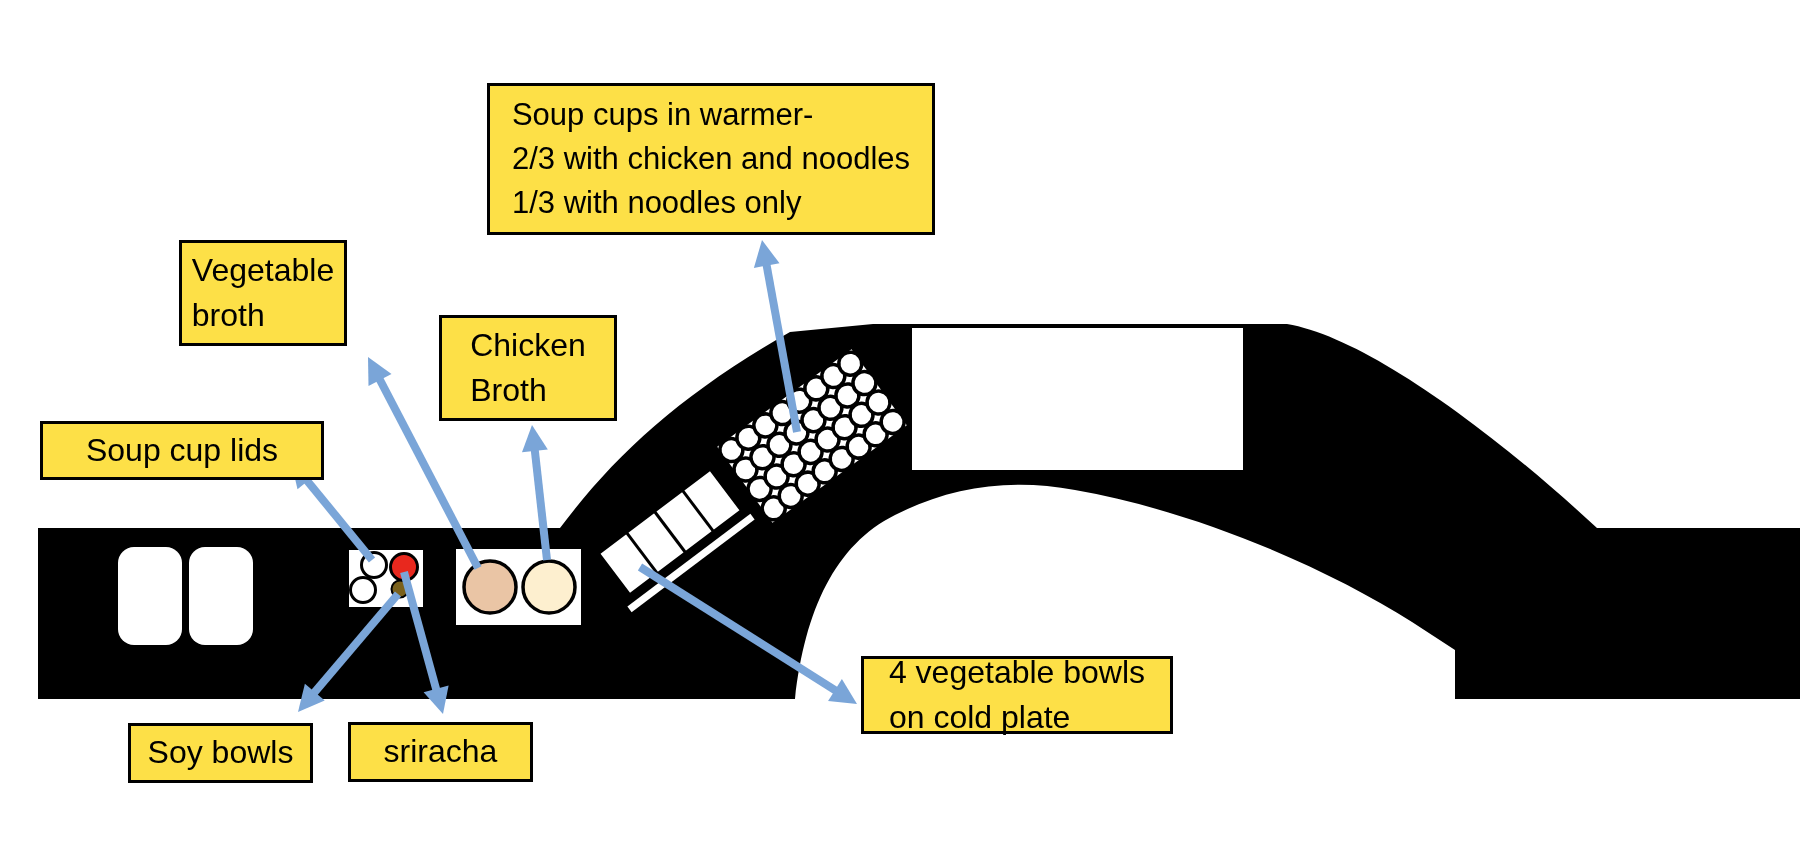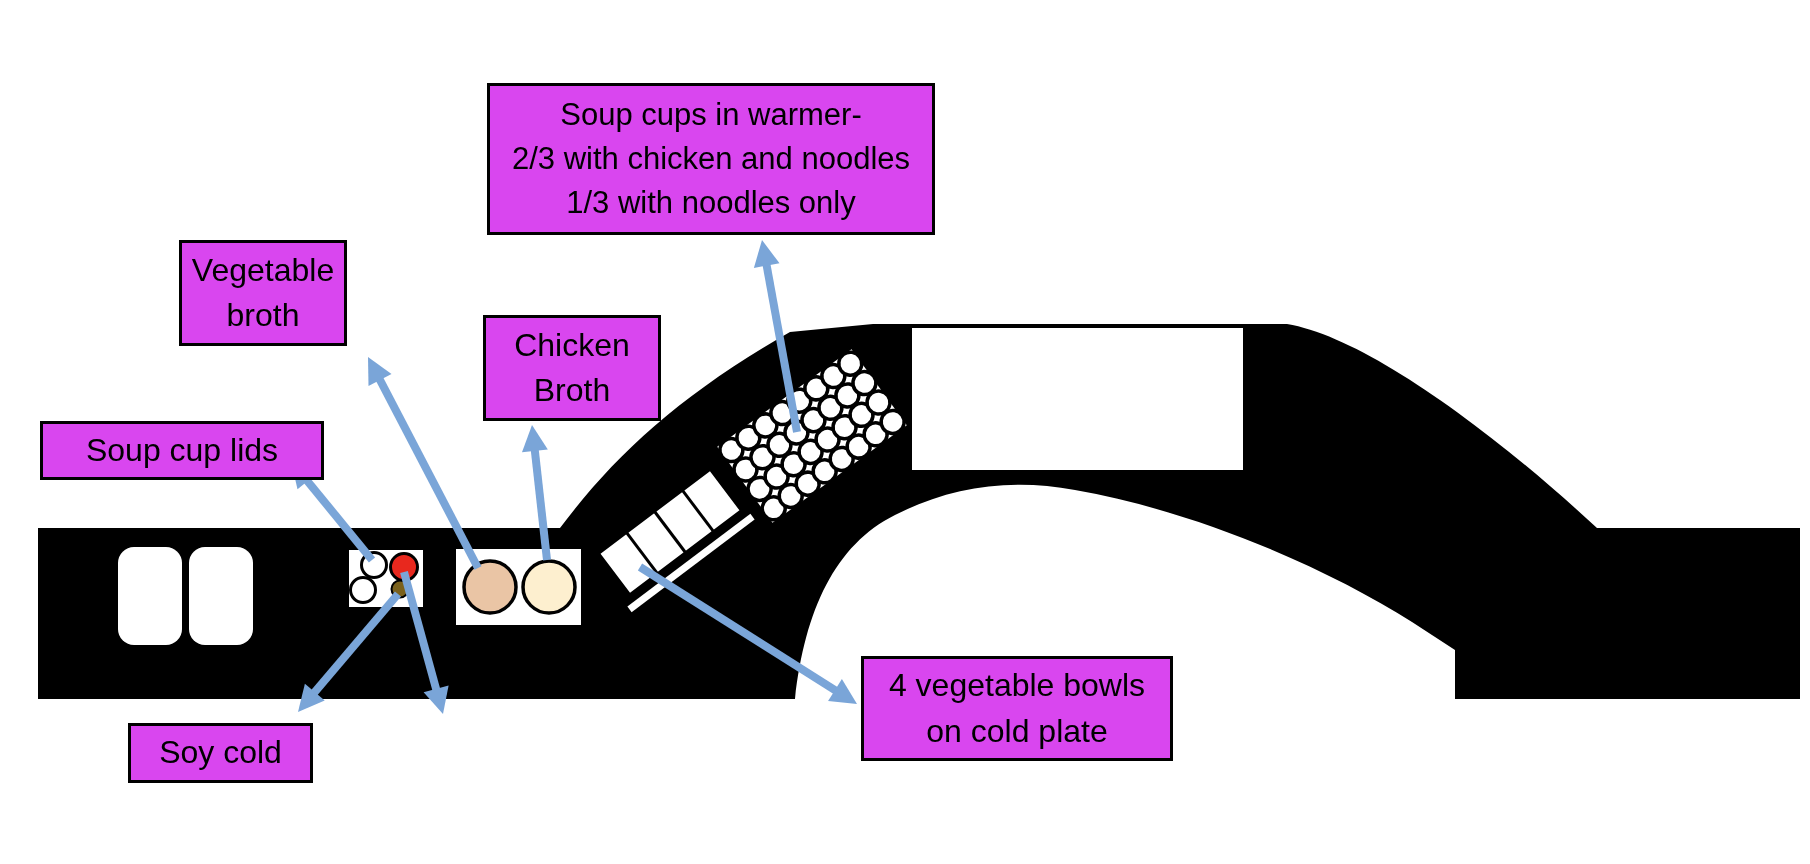--- a/index.html
+++ b/index.html
@@ -1,20 +1,20 @@
 <!DOCTYPE html>
 <html><head>
 <meta charset="utf-8">
 <style>
   html,body{margin:0;padding:0;background:#fff;}
   #canvas{position:relative;width:1810px;height:864px;background:#fff;overflow:hidden;
           font-family:"Liberation Sans",sans-serif;}
   #diagram-svg{position:absolute;left:0;top:0;}
-  .label-box{position:absolute;box-sizing:border-box;border:3px solid #000;background:#d946ef;
-             display:flex;align-items:center;justify-content:center;text-align:center;
+  .label-box{position:absolute;box-sizing:border-box;border:3px solid #000;background:#fde047;
+             display:flex;align-items:center;justify-content:center;
              white-space:pre-line;color:#000;font-size:32px;line-height:1.42;}
   .label-box.big{font-size:31px;}
 </style>
 </head>
 <body>
 
 <div id="canvas">
 
   <svg id="diagram-svg" width="1810" height="864" viewBox="0 0 1810 864">
 
@@ -124,23 +124,24 @@
     </g>
   </svg>
 
   <div class="label-box big" style="left:487px;top:83px;width:448px;height:152px;">Soup cups in warmer-
 2/3 with chicken and noodles
 1/3 with noodles only</div>
 
   <div class="label-box" style="left:179px;top:240px;width:168px;height:106px;">Vegetable
 broth</div>
 
-  <div class="label-box" style="left:439px;top:315px;width:178px;height:106px;margin-left:44px;">Chicken
+  <div class="label-box" style="left:439px;top:315px;width:178px;height:106px;">Chicken
 Broth</div>
 
   <div class="label-box" style="left:40px;top:421px;width:284px;height:59px;">Soup cup lids</div>
 
-  <div class="label-box" style="left:128px;top:723px;width:185px;height:60px;">Soy cold</div>
+  <div class="label-box" style="left:128px;top:723px;width:185px;height:60px;">Soy bowls</div>
 
+  <div class="label-box" style="left:348px;top:722px;width:185px;height:60px;">sriracha</div>
 
-  <div class="label-box" style="left:861px;top:656px;width:312px;height:105px;">4 vegetable bowls
+  <div class="label-box" style="left:861px;top:656px;width:312px;height:78px;">4 vegetable bowls
 on cold plate</div>
 </div>
 
 </body></html>

